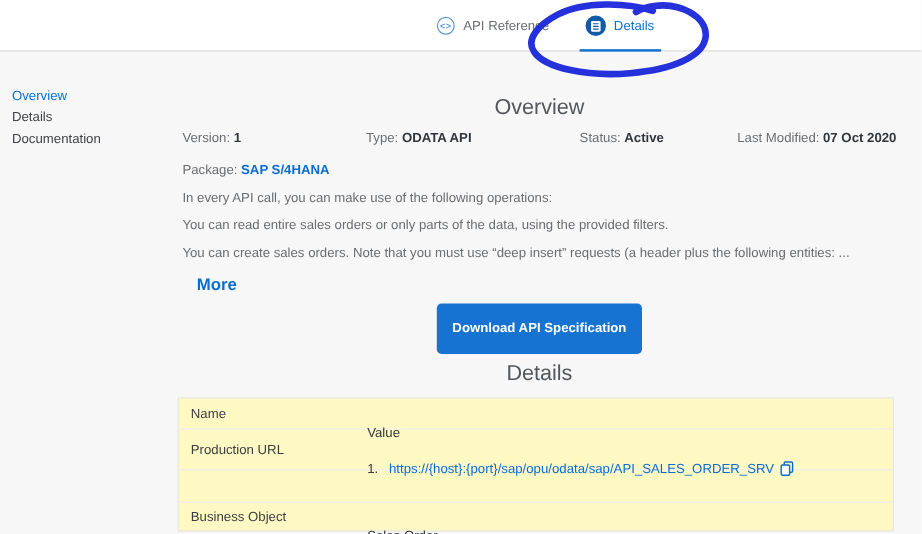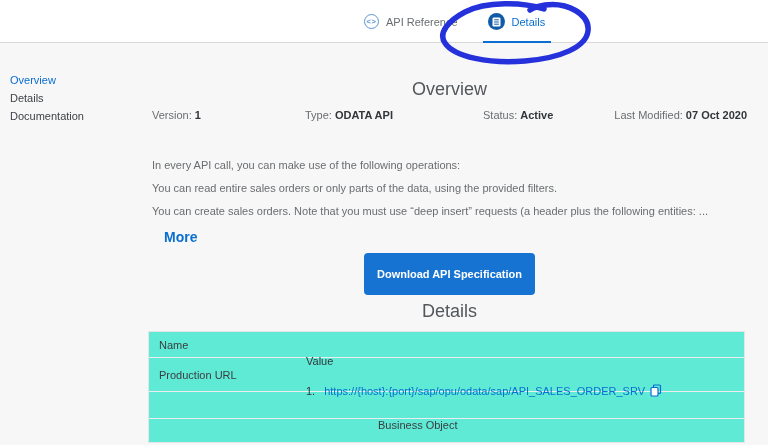--- a/index.html
+++ b/index.html
@@ -40,24 +40,24 @@
 
   .para { position:absolute; left:152px; width:595px; font-size:11px; color:#6a6d70; }
   .p1 { top:159px; } .p2 { top:182px; } .p3 { top:205px; }
   .more-link { position:absolute; top:229px; left:164px; font-size:14px; color:#0a6ed1; font-weight:600; cursor:pointer; }
 
   .btn-row { position:absolute; top:253px; left:152px; width:595px; text-align:center; }
   .dl-btn { display:inline-block; background:#1673d2; color:#ffffff; font-size:11px; font-weight:700;
             font-family:"Liberation Sans", sans-serif; padding:15px 13px; border:none; border-radius:4px; cursor:pointer;text-align:right; }
 
   
-  .dtable { position:absolute; left:148px; top:331px; width:597px; background:#5eead4; border:1px solid #e5e5e7; }
+  .dtable { position:absolute; left:148px; top:331px; width:597px; background:#fef9c3; border:1px solid #e5e5e7; }
   .trow { display:flex; align-items:center; border-bottom:1px solid #ededef; font-size:11px; }
   .trow.thead { height:26px; color:#32363a; }
-  .trow.r1 { height:34px; } .trow.r2 { height:27px; } .trow.r3 { height:23px; border-bottom:none;flex-direction:column; }
+  .trow.r1 { height:34px; } .trow.r2 { height:27px; } .trow.r3 { height:23px; border-bottom:none; }
   .cell-name { width:157px; padding-left:10px; flex-shrink:0; color:#3a3e42; }
   .cell-value { flex:1; display:flex; align-items:center; color:#32363a;margin-top:32px; }
   .num { margin-right:9px; }
   .copy-icon { margin-left:5px; cursor:pointer; display:inline-flex; }
 </style>
 </head>
 <body>
 
 <div class="page">
 
@@ -94,20 +94,23 @@
 
   <h1 class="section-heading h-overview">Overview</h1>
 
   <div class="meta">
     <span class="m m-version"><span>Version:</span><b>1</b></span>
     <span class="m m-type"><span>Type:</span><b>ODATA API</b></span>
     <span class="m m-status"><span>Status:</span><b>Active</b></span>
     <span class="m m-modified"><span>Last Modified:</span><b>07 Oct 2020</b></span>
   </div>
 
+  <div class="package-line">
+    <span>Package:</span><a class="link">SAP S/4HANA</a>
+  </div>
 
   <p class="para p1">In every API call, you can make use of the following operations:</p>
   <p class="para p2">You can read entire sales orders or only parts of the data, using the provided filters.</p>
   <p class="para p3">You can create sales orders. Note that you must use “deep insert” requests (a header plus the following entities: ...</p>
 
   <div class="more-link">More</div>
 
   <div class="btn-row">
     <button class="dl-btn">Download API Specification</button>
   </div>

